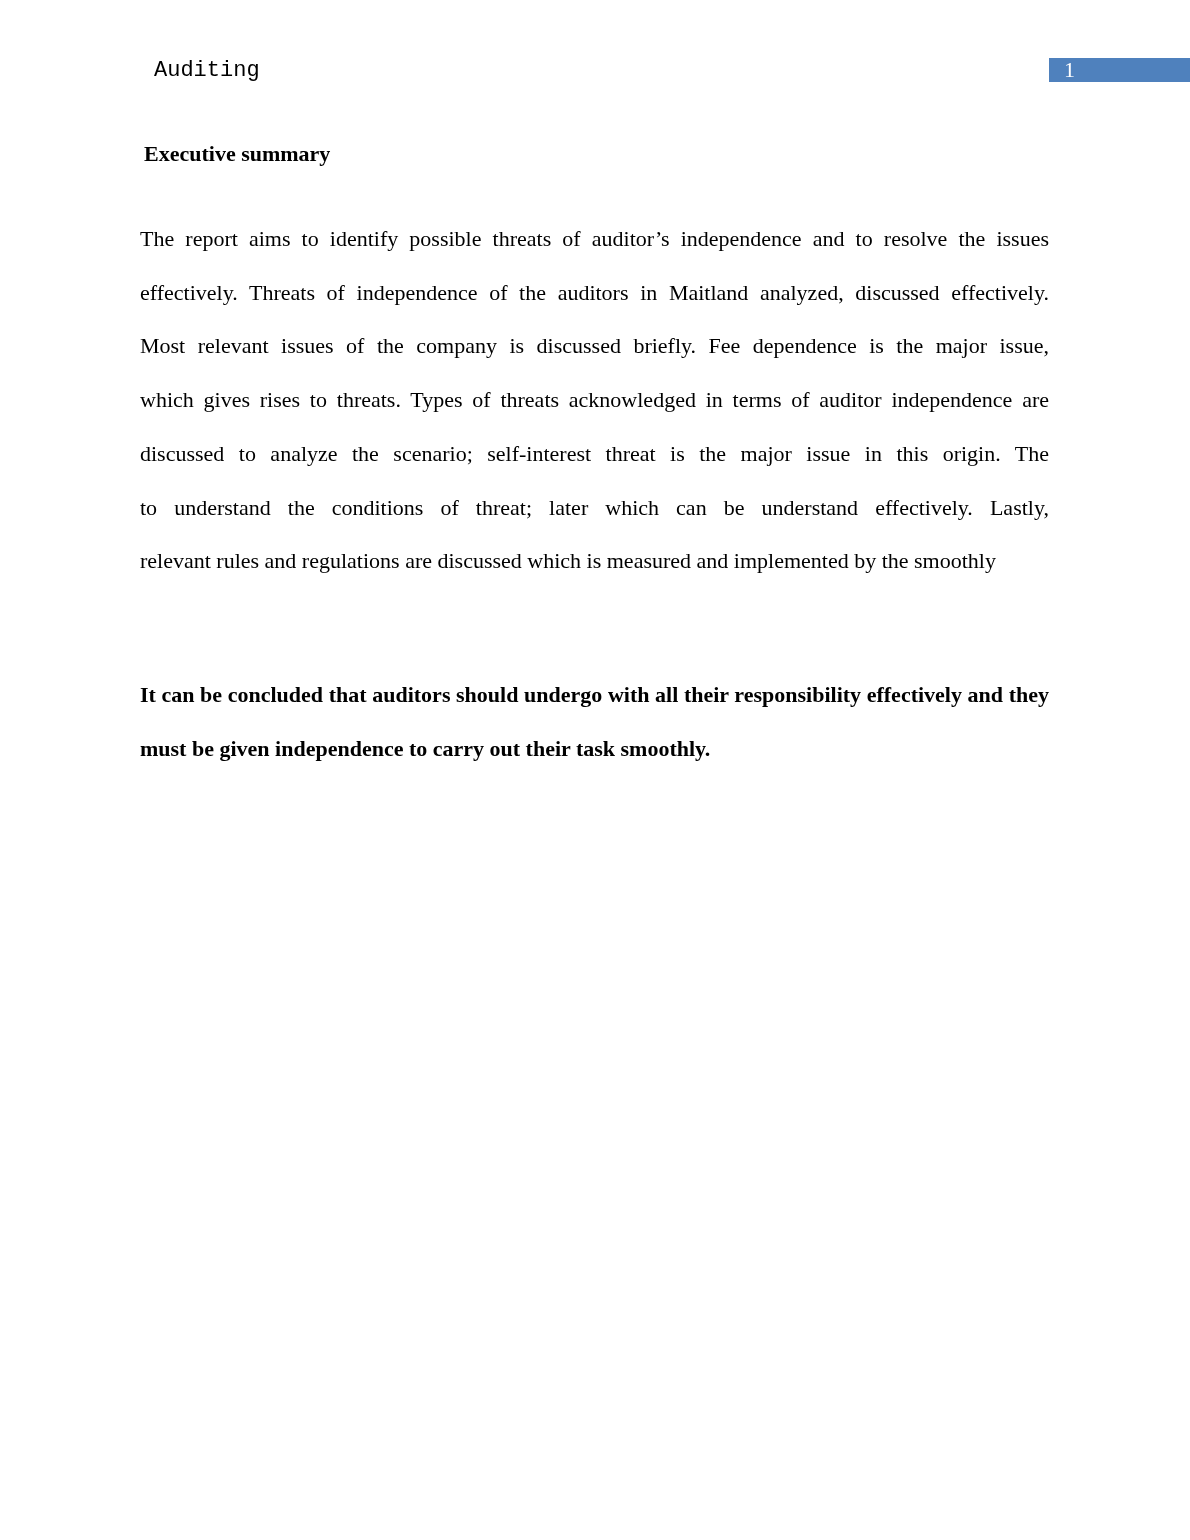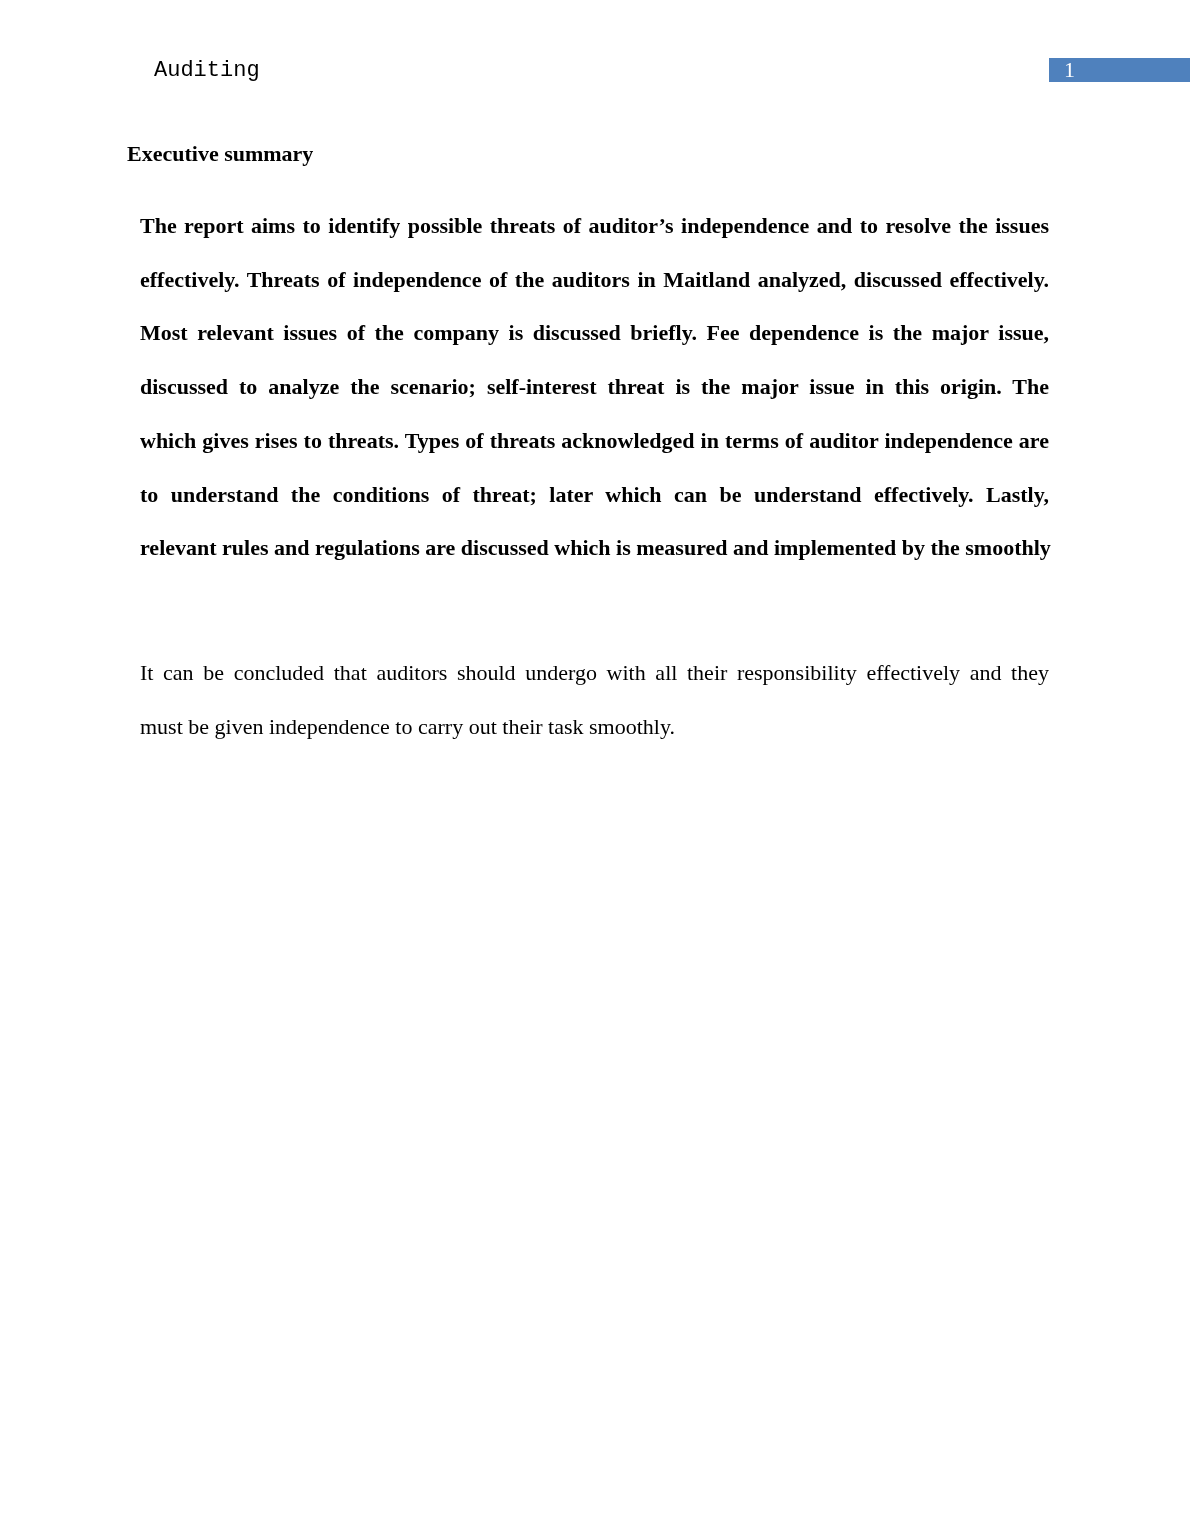--- a/index.html
+++ b/index.html
@@ -31,37 +31,37 @@
   .page-number {
     position: absolute;
     left: 15px;
     top: -1px;
     font-size: 22px;
     line-height: 26px;
     color: #ffffff;
   }
   .heading {
     position: absolute;
-    left: 127px;
+    left: 144px;
     top: 140px;
     font-size: 22px;
     font-weight: bold;
     line-height: 28px;
   }
   .paragraph {
     position: absolute;
     left: 140px;
     width: 909px;
     font-size: 22px;
     line-height: 53.7px;
     text-align: justify;
     margin: 0;
   }
-  .p1 { top: 199px; font-weight: bold; }
-  .p2 { top: 646px; }
+  .p1 { top: 212px; }
+  .p2 { top: 668px; font-weight: bold; }
   .line {
     display: block;
     text-align: justify;
     text-align-last: justify;
     white-space: nowrap;
   }
   .line.last { text-align-last: left; }
 </style>
 </head>
 <body>
@@ -71,22 +71,22 @@
 <div class="page-number-bar">
   <span class="page-number">1</span>
 </div>
 
 <div class="heading">Executive summary</div>
 
 <div class="paragraph p1">
   <span class="line">The report aims to identify possible threats of auditor’s independence and to resolve the issues</span>
   <span class="line">effectively. Threats of independence of the auditors in Maitland analyzed, discussed effectively.</span>
   <span class="line">Most relevant issues of the company is discussed briefly. Fee dependence is the major issue,</span>
+  <span class="line">which gives rises to threats. Types of threats acknowledged in terms of auditor independence are</span>
   <span class="line">discussed to analyze the scenario; self-interest threat is the major issue in this origin. The</span>
-  <span class="line">which gives rises to threats. Types of threats acknowledged in terms of auditor independence are</span>
   <span class="line">to understand the conditions of threat; later which can be understand effectively. Lastly,</span>
   <span class="line last">relevant rules and regulations are discussed which is measured and implemented by the smoothly</span>
 </div>
 
 <div class="paragraph p2">
   <span class="line">It can be concluded that auditors should undergo with all their responsibility effectively and they</span>
   <span class="line last">must be given independence to carry out their task smoothly.</span>
 </div>
 
 </body></html>

